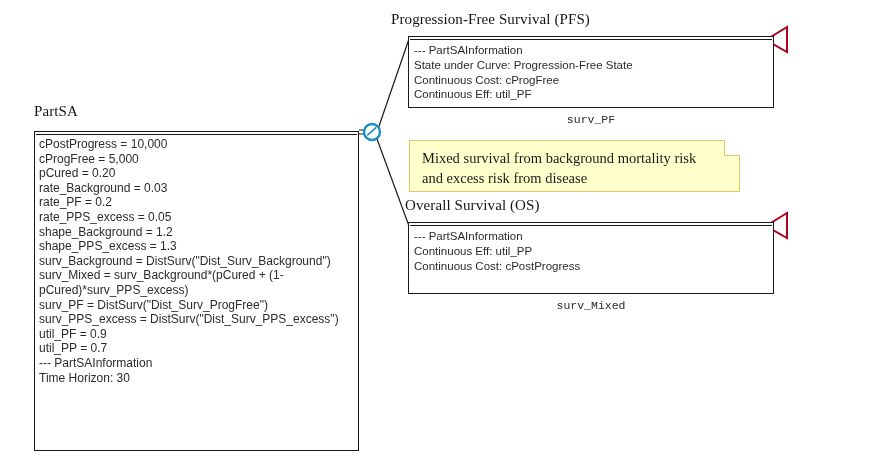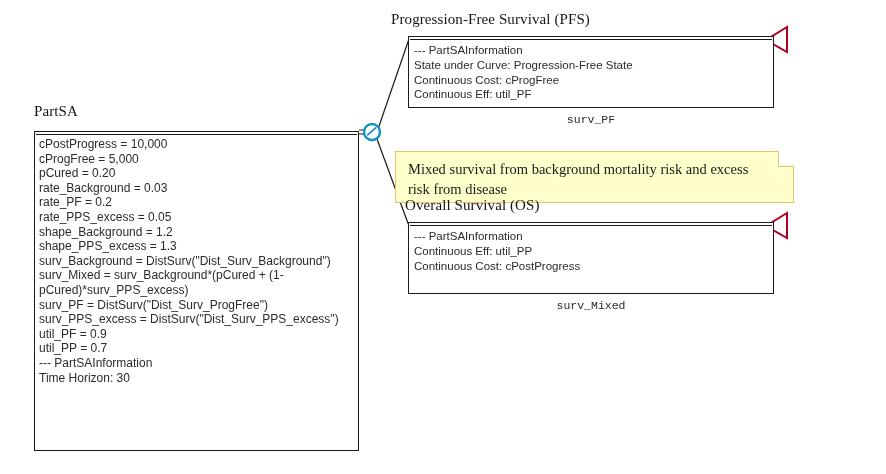--- a/index.html
+++ b/index.html
@@ -200,21 +200,21 @@
     <div class="state-box-inner">
       <div class="state-line">--- PartSAInformation</div>
       <div class="state-line">State under Curve: Progression-Free State</div>
       <div class="state-line">Continuous Cost: cProgFree</div>
       <div class="state-line">Continuous Eff: util_PF</div>
     </div>
   </div>
 
   <div class="box-caption" style="left:408px; top:113px; width:366px;">surv_PF</div>
 
-  <div class="note" style="left:395px; top:140px; width:399px; height:52px;margin-top:11px;">
+  <div class="note" style="left:409px; top:140px; width:331px; height:52px;">
     <div class="note-fold-tri"></div>
     <div class="note-fold"></div>
     <div class="note-text">Mixed survival from background mortality risk and excess risk from disease</div>
   </div>
 
   <div class="node-title" style="left:405px; top:197px;">Overall Survival (OS)</div>
 
   <div class="state-box" style="left:408px; top:222px; width:366px; height:72px;">
     <div class="state-box-topline"></div>
     <div class="state-box-inner">

